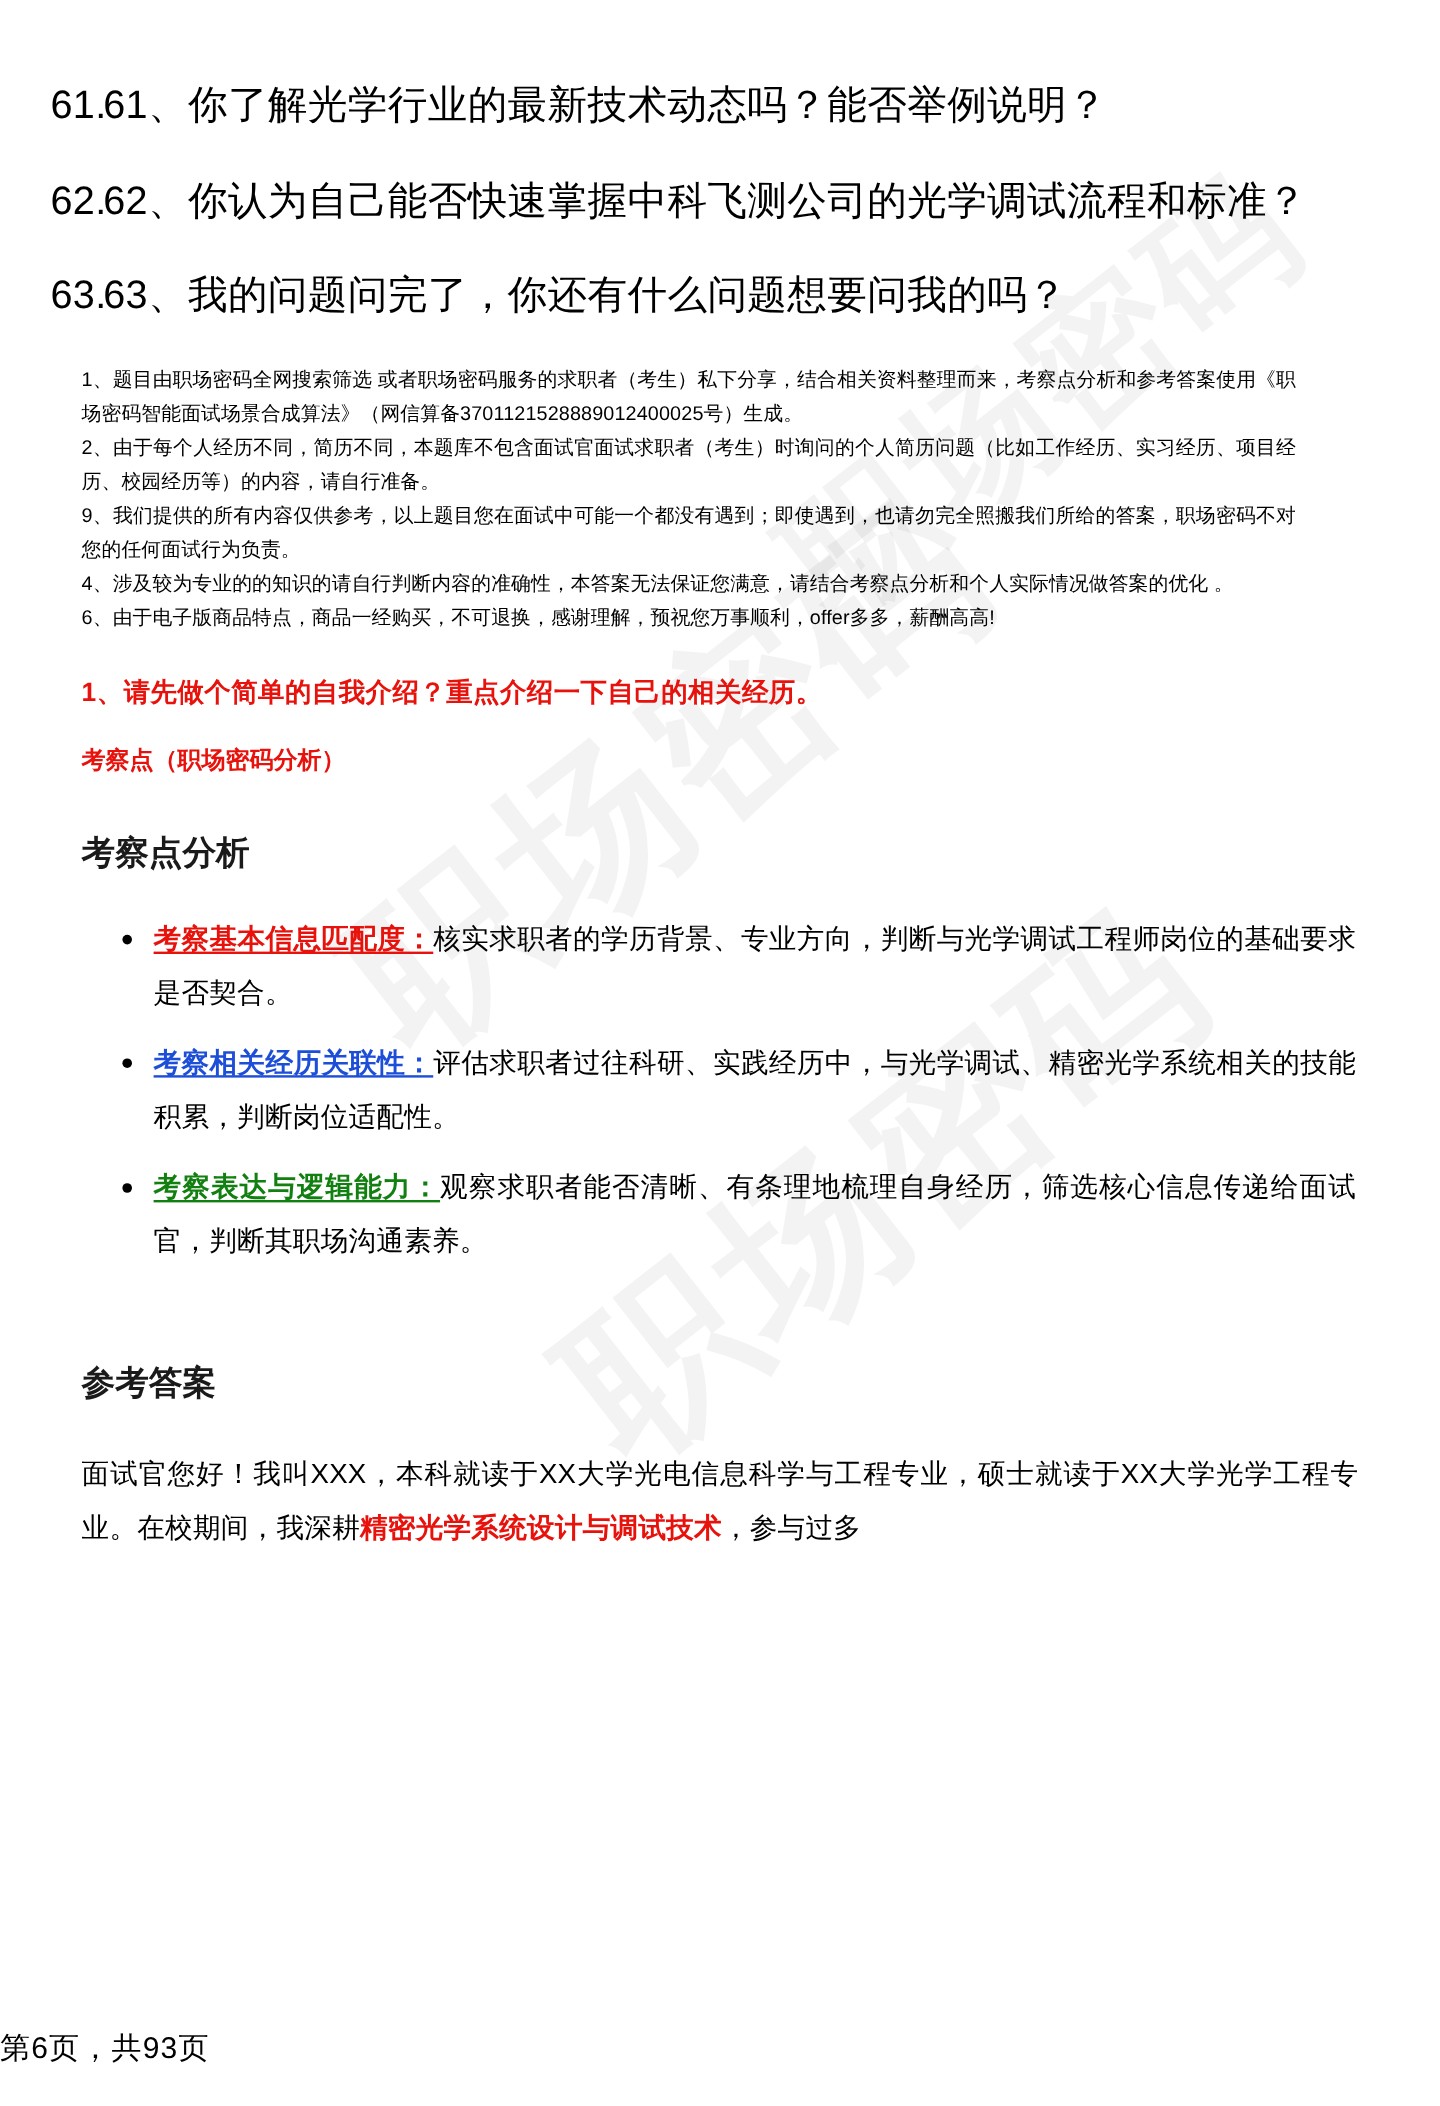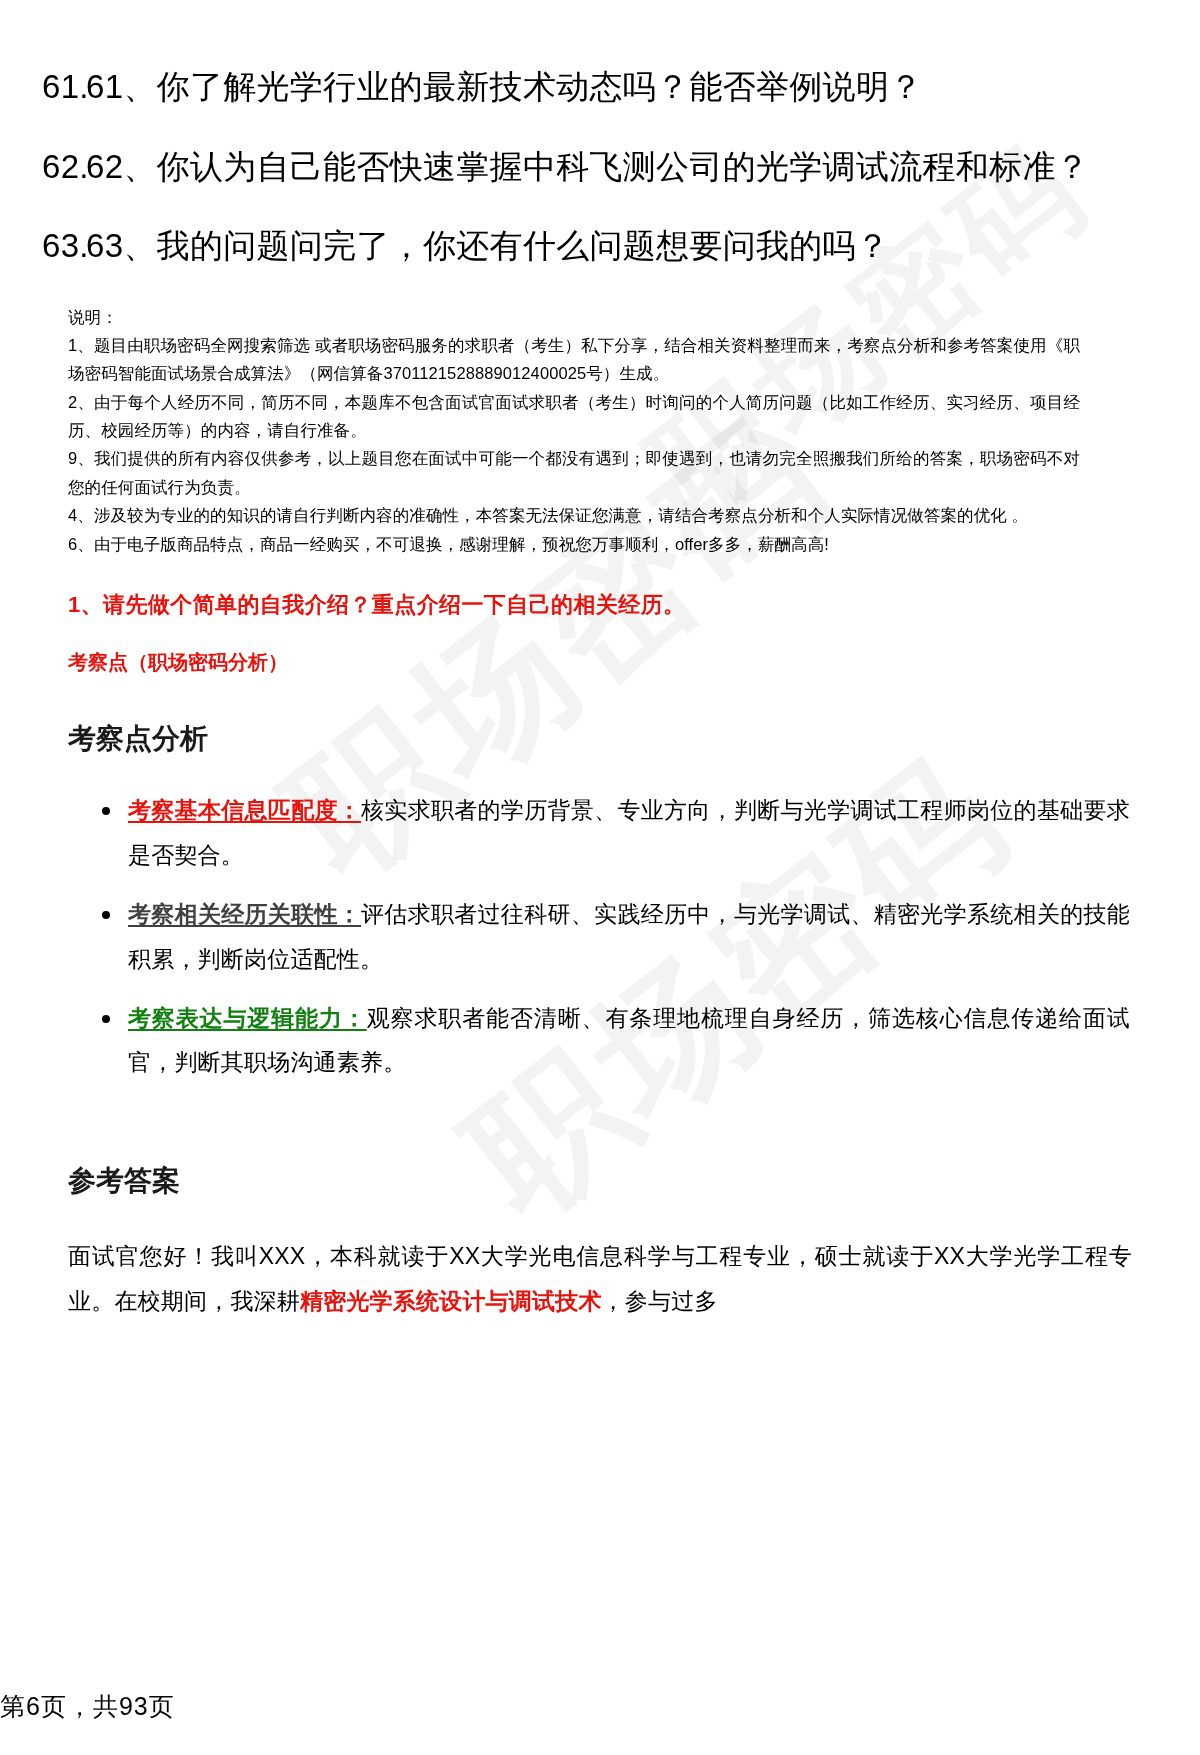--- a/index.html
+++ b/index.html
@@ -139,21 +139,21 @@
     height: 8px;
     background: #000;
     border-radius: 50%;
   }
   .blabel {
     font-weight: bold;
     text-decoration: underline;
     text-underline-offset: 3px;
   }
   .blabel.c-red   { color: #e8120c; }
-  .blabel.c-blue  { color: #404040; }
+  .blabel.c-blue  { color: #1d4ed8; }
   .blabel.c-green { color: #128010; }
 
   
   .answer-p {
     margin: 34px 0 0 0;
     padding: 0 68px 0 68px;
     font-size: 23px;
     line-height: 1.95;
     text-align: justify;
     letter-spacing: 0.2px;
@@ -195,21 +195,20 @@
       <span class="q-num">62.</span>
       <span class="q-text">62、你认为自己能否快速掌握中科飞测公司的光学调试流程和标准？</span>
     </li>
     <li class="q-item" id="q-63">
       <span class="q-num">63.</span>
       <span class="q-text">63、我的问题问完了，你还有什么问题想要问我的吗？</span>
     </li>
   </ul>
 
   <div class="notes">
-    <div class="notes-title">说明：</div>
     <div class="note-line">1、题目由职场密码全网搜索筛选 或者职场密码服务的求职者（考生）私下分享，结合相关资料整理而来，考察点分析和参考答案使用《职场密码智能面试场景合成算法》（网信算备3701121528889012400025号）生成。</div>
     <div class="note-line">2、由于每个人经历不同，简历不同，本题库不包含面试官面试求职者（考生）时询问的个人简历问题（比如工作经历、实习经历、项目经历、校园经历等）的内容，请自行准备。</div>
     <div class="note-line">9、我们提供的所有内容仅供参考，以上题目您在面试中可能一个都没有遇到；即使遇到，也请勿完全照搬我们所给的答案，职场密码不对您的任何面试行为负责。</div>
     <div class="note-line">4、涉及较为专业的的知识的请自行判断内容的准确性，本答案无法保证您满意，请结合考察点分析和个人实际情况做答案的优化 。</div>
     <div class="note-line">6、由于电子版商品特点，商品一经购买，不可退换，感谢理解，预祝您万事顺利，offer多多，薪酬高高!</div>
   </div>
 
   <div class="red-q">1、请先做个简单的自我介绍？重点介绍一下自己的相关经历。</div>
 
   <div class="red-sub">考察点（职场密码分析）</div>

